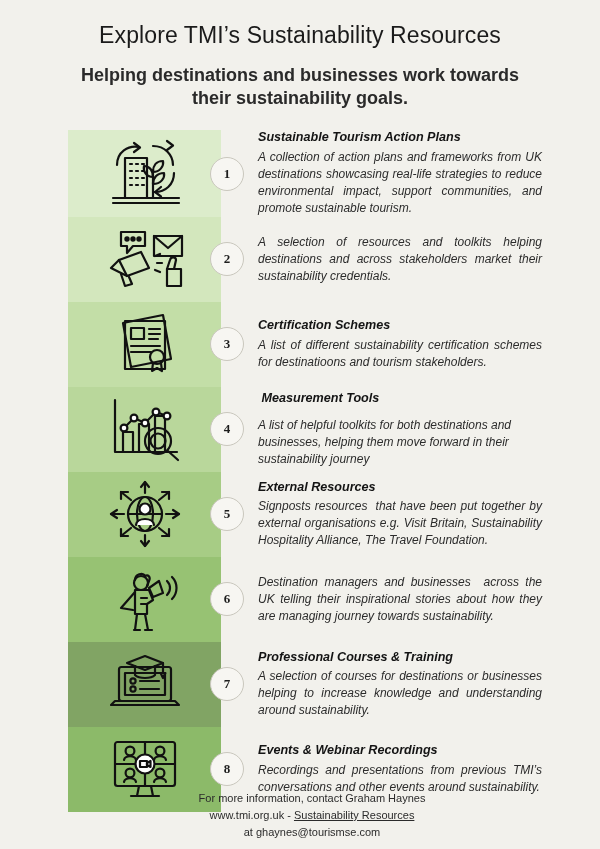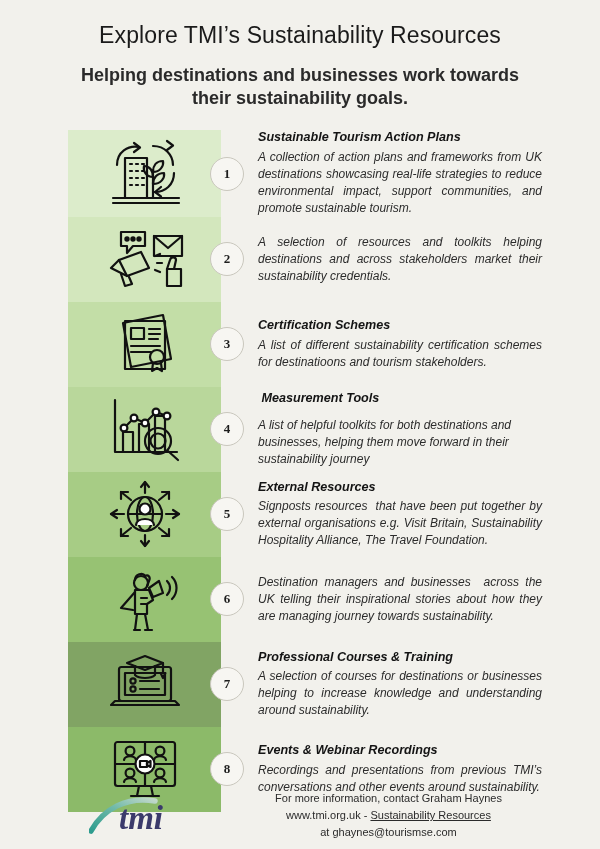--- a/index.html
+++ b/index.html
@@ -396,33 +396,20 @@
           <div class="num-circle">8</div>
         </div>
         <div class="text-col">
           <div class="item-title">Events &amp; Webinar Recordings</div>
           <div class="item-desc">Recordings and presentations from previous TMI’s conversations and other events around sustainability.</div>
         </div>
       </div>
     </div>
 
   <div class="footer">
-    <div class="logo">
-      <svg width="112" height="44" viewBox="0 0 112 44" aria-hidden="true">
-        <defs>
-          <linearGradient id="swoosh" x1="0" y1="1" x2="1" y2="0">
-            <stop offset="0%" stop-color="#2e9c8e"></stop>
-            <stop offset="55%" stop-color="#6fb9a8"></stop>
-            <stop offset="100%" stop-color="#c2d8cb"></stop>
-          </linearGradient>
-        </defs>
-        <path d="M2 38 C 14 16, 38 3, 66 8" fill="none" stroke="url(#swoosh)" stroke-width="5.5" stroke-linecap="round"></path>
-        <text x="30" y="36" font-family="Liberation Serif, serif" font-style="italic" font-size="33" font-weight="700" fill="#3b3a6b">tmi</text>
-      </svg>
-    </div>
     <div class="footer-text">
       <div>For more information, contact Graham Haynes</div>
       <div><span>www.tmi.org.uk -  </span><a class="footer-link" href="#">Sustainability Resources</a></div>
       <div>at ghaynes@tourismse.com</div>
     </div>
   </div>
 
 </div>
 
 </body></html>

